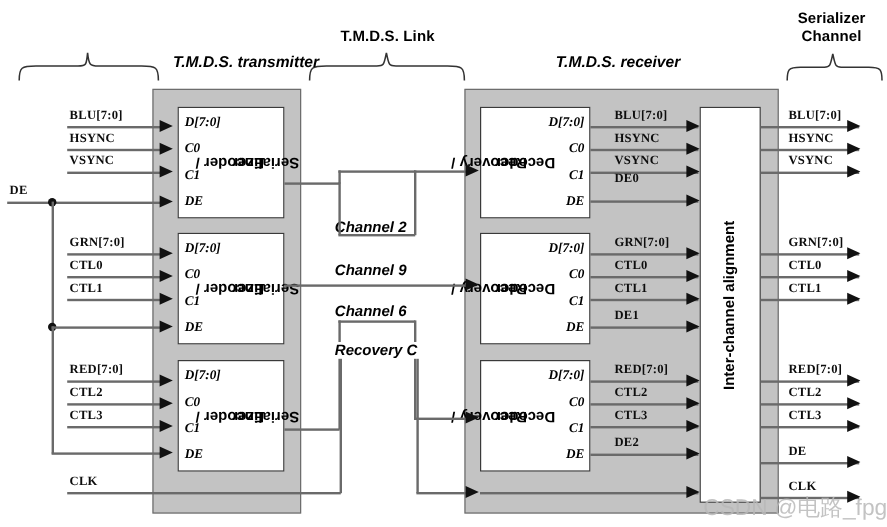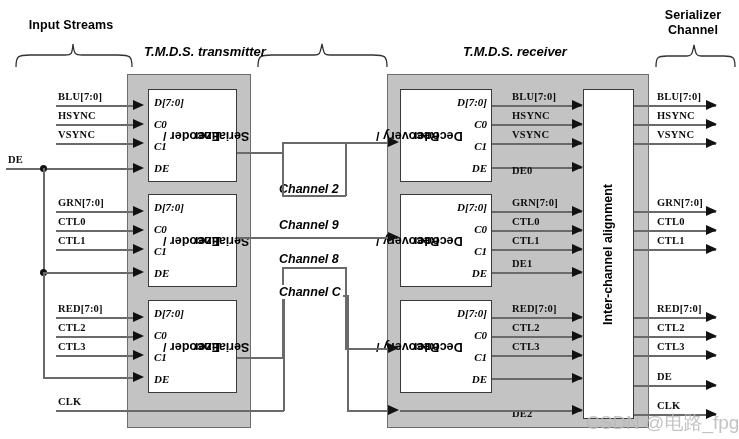--- a/index.html
+++ b/index.html
@@ -87,21 +87,21 @@
   .wm{
     position:absolute;font-size:19px;color:#b9b9b9;white-space:nowrap;
     font-family:"Liberation Sans", sans-serif;opacity:.85;
   }
 </style>
 </head>
 <body>
 
 <div id="root">
 
-  <div class="abs sec-head" style="left:6px;top:18px;width:130px;">Input Streams</div>
+  <div class="abs sec-head" style="left:253px;top:23px;width:140px;">T.M.D.S. Link</div>
   <div class="abs sec-head" style="left:650px;top:8px;width:86px;">Serializer</div>
   <div class="abs sec-head" style="left:650px;top:23px;width:86px;">Channel</div>
 
   <svg class="brace" style="left:14px;top:36px;" width="120" height="32" viewBox="0 0 120 32">
     <path d="M2,31 C2,20 4,19 16,19 L51,19 C58,19 58,18 59,8 C60,18 61,19 68,19 L104,19 C116,19 118,20 118,31" fill="none" stroke="#333" stroke-width="1.3"></path>
   </svg>
 
   <svg class="brace" style="left:256px;top:36px;" width="133" height="32" viewBox="0 0 133 32">
     <path d="M2,31 C2,20 4,19 16,19 L58,19 C64,19 64,18 66,8 C68,18 68,19 74,19 L117,19 C129,19 131,20 131,31" fill="none" stroke="#333" stroke-width="1.3"></path>
   </svg>
@@ -248,44 +248,44 @@
   <div class="wire h abs" style="left:237px;top:237px;width:153px;"></div>
   <div class="arrow abs" style="left:388px;top:231.5px;"></div>
   <div class="chan abs" style="left:277px;top:218px;">Channel 9</div>
 
   <div class="wire h abs" style="left:237px;top:357px;width:46px;"></div>
   <div class="wire v abs" style="left:282px;top:267px;height:91px;"></div>
   <div class="wire h abs" style="left:282px;top:267px;width:64px;"></div>
   <div class="wire v abs" style="left:345px;top:267px;height:82px;"></div>
   <div class="wire h abs" style="left:345px;top:348px;width:45px;"></div>
   <div class="arrow abs" style="left:388px;top:342.5px;"></div>
-  <div class="chan abs" style="left:277px;top:252px;">Channel 8</div>
+  <div class="chan abs" style="left:277px;top:252px;">Channel 6</div>
 
   <div class="wire v abs" style="left:283px;top:295px;height:116px;"></div>
   <div class="wire h abs" style="left:283px;top:295px;width:65px;"></div>
   <div class="wire v abs" style="left:347px;top:295px;height:116px;"></div>
   <div class="wire h abs" style="left:347px;top:410px;width:43px;"></div>
   <div class="arrow abs" style="left:388px;top:404.5px;"></div>
-  <div class="chan abs" style="left:277px;top:285px;">Channel C</div>
+  <div class="chan abs" style="left:277px;top:285px;">Recovery C</div>
 
   <div class="wire h abs" style="left:492px;top:105px;width:90px;"></div>
   <div class="arrow abs" style="left:572px;top:99.5px;"></div>
   <div class="sig abs" style="left:512px;top:91px;">BLU[7:0]</div>
 
   <div class="wire h abs" style="left:492px;top:124px;width:90px;"></div>
   <div class="arrow abs" style="left:572px;top:118.5px;"></div>
   <div class="sig abs" style="left:512px;top:110px;">HSYNC</div>
 
   <div class="wire h abs" style="left:492px;top:143px;width:90px;"></div>
   <div class="arrow abs" style="left:572px;top:137.5px;"></div>
   <div class="sig abs" style="left:512px;top:129px;">VSYNC</div>
 
   <div class="wire h abs" style="left:492px;top:167px;width:90px;"></div>
   <div class="arrow abs" style="left:572px;top:161.5px;"></div>
-  <div class="sig abs" style="left:512px;top:165px;">DE0</div>
+  <div class="sig abs" style="left:512px;top:144px;">DE0</div>
 
   <div class="wire h abs" style="left:492px;top:211px;width:90px;"></div>
   <div class="arrow abs" style="left:572px;top:205.5px;"></div>
   <div class="sig abs" style="left:512px;top:197px;">GRN[7:0]</div>
 
   <div class="wire h abs" style="left:492px;top:230px;width:90px;"></div>
   <div class="arrow abs" style="left:572px;top:224.5px;"></div>
   <div class="sig abs" style="left:512px;top:216px;">CTL0</div>
 
   <div class="wire h abs" style="left:492px;top:249px;width:90px;"></div>
@@ -303,21 +303,21 @@
   <div class="wire h abs" style="left:492px;top:336px;width:90px;"></div>
   <div class="arrow abs" style="left:572px;top:330.5px;"></div>
   <div class="sig abs" style="left:512px;top:322px;">CTL2</div>
 
   <div class="wire h abs" style="left:492px;top:355px;width:90px;"></div>
   <div class="arrow abs" style="left:572px;top:349.5px;"></div>
   <div class="sig abs" style="left:512px;top:341px;">CTL3</div>
 
   <div class="wire h abs" style="left:492px;top:378px;width:90px;"></div>
   <div class="arrow abs" style="left:572px;top:372.5px;"></div>
-  <div class="sig abs" style="left:512px;top:364px;margin-top:44px;">DE2</div>
+  <div class="sig abs" style="left:512px;top:364px;">DE2</div>
 
   <div class="wire h abs" style="left:400px;top:410px;width:182px;"></div>
   <div class="arrow abs" style="left:572px;top:404.5px;"></div>
 
   <div class="wire h abs" style="left:634px;top:105px;width:82px;"></div>
   <div class="arrow abs" style="left:706px;top:99.5px;"></div>
   <div class="sig abs" style="left:657px;top:91px;">BLU[7:0]</div>
 
   <div class="wire h abs" style="left:634px;top:124px;width:82px;"></div>
   <div class="arrow abs" style="left:706px;top:118.5px;"></div>

